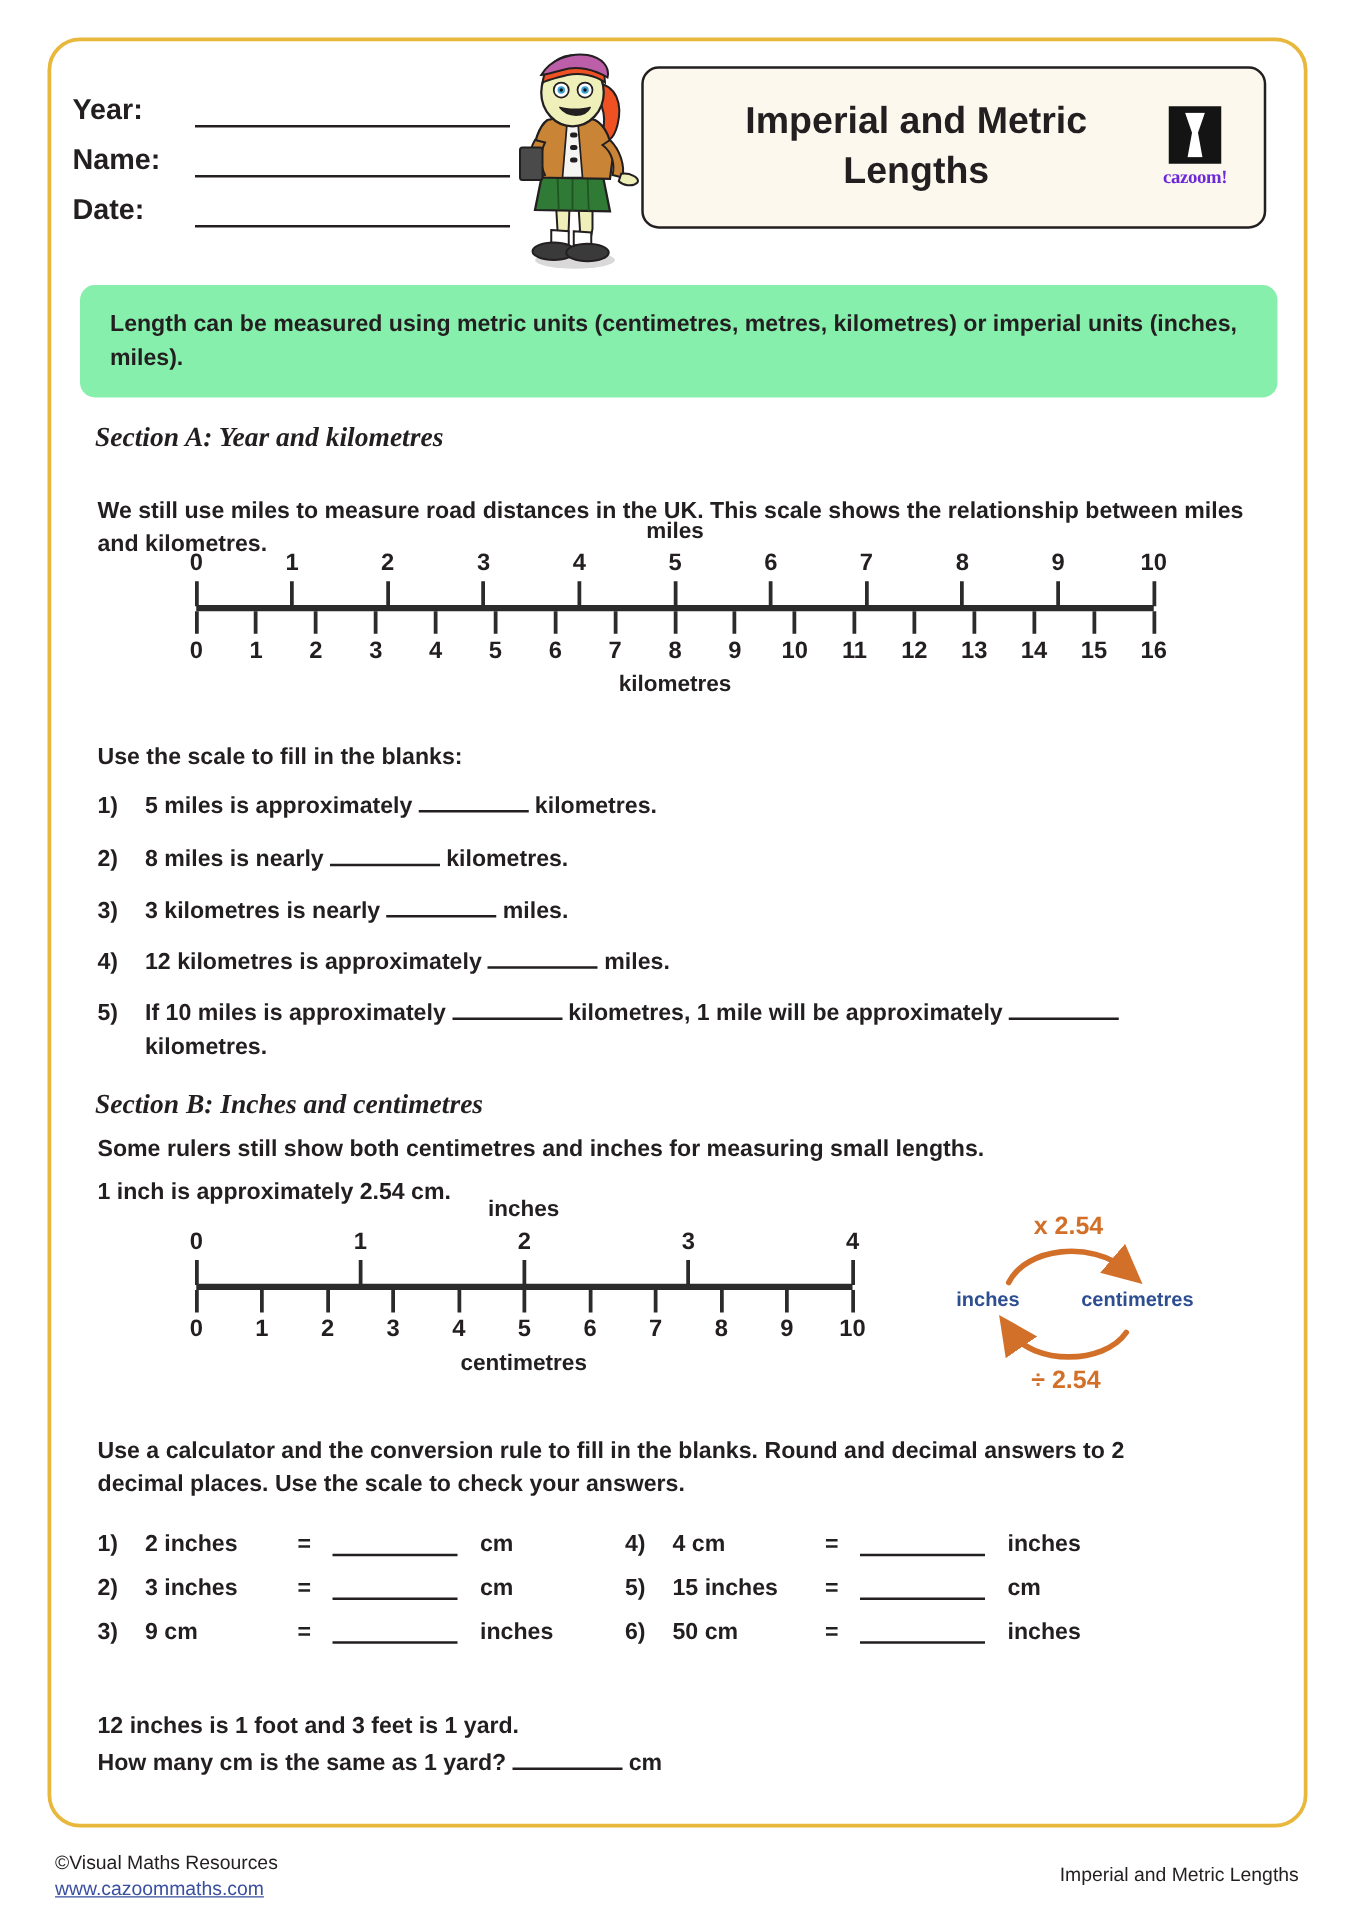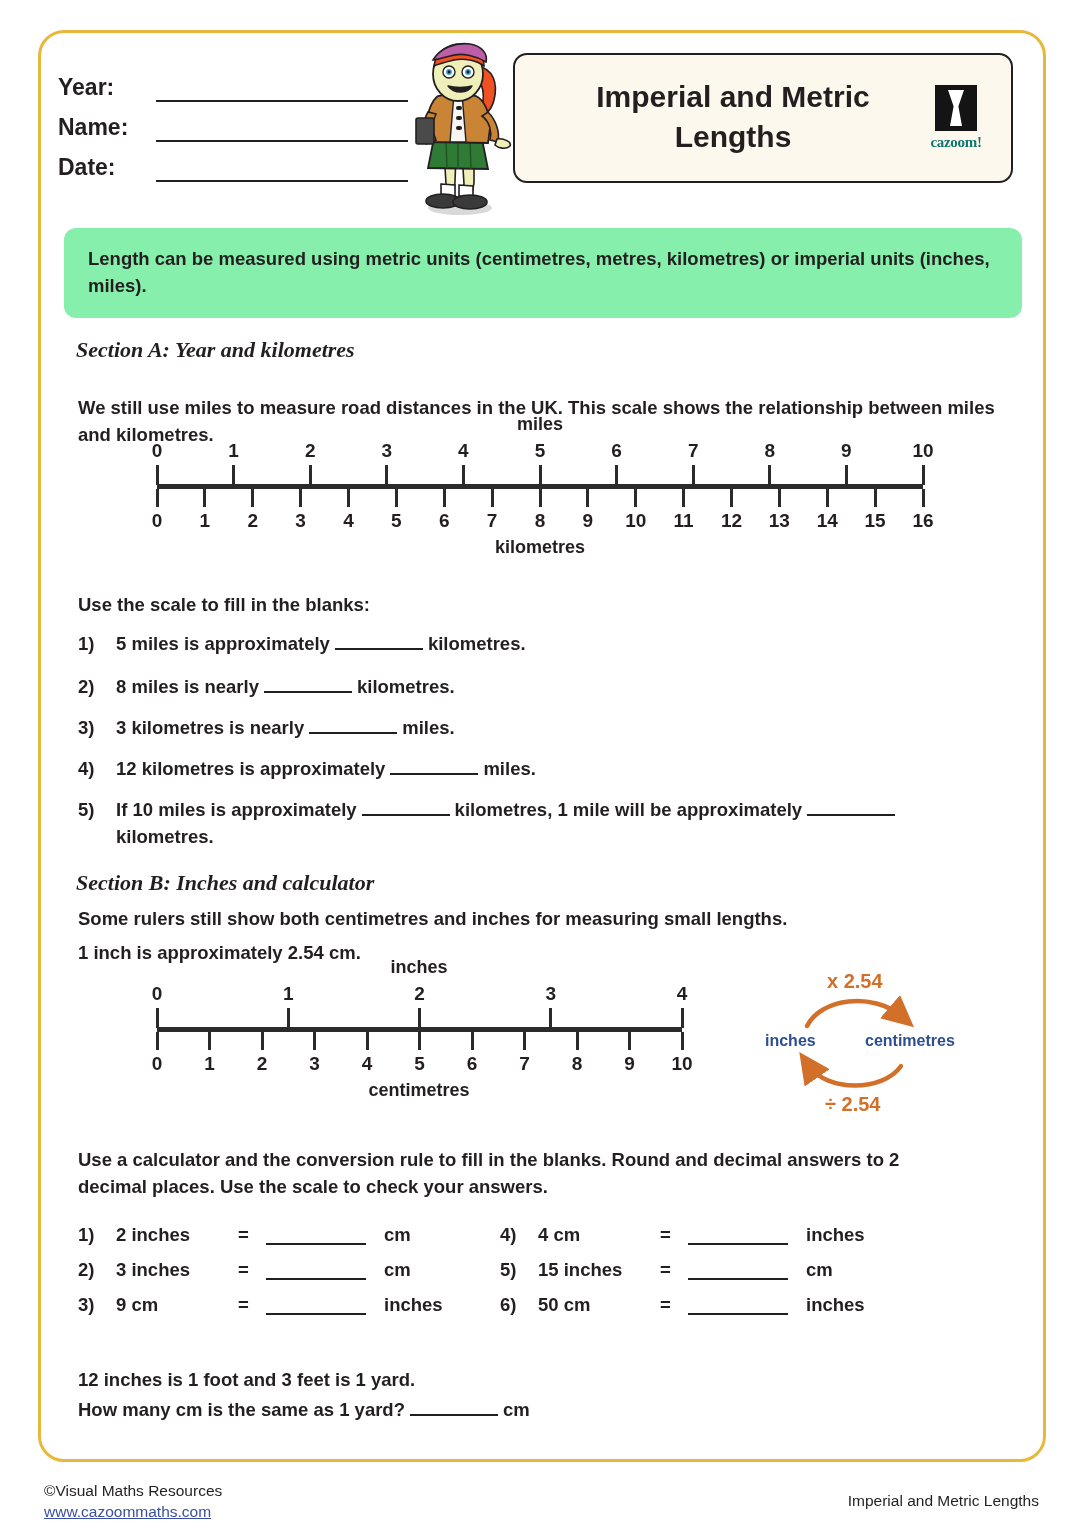--- a/index.html
+++ b/index.html
@@ -113,21 +113,21 @@
     height: 36px;
     background: #ffffff;
     clip-path: polygon(10% 0%, 90% 0%, 62% 45%, 80% 100%, 20% 100%, 38% 45%);
   }
   .logo-word {
     font-family: "Liberation Serif", serif;
     font-weight: bold;
     font-size: 15px;
     letter-spacing: -0.3px;
     margin-top: 3px;
-    color: #0f766e;
+    color: #6d28d9;
   }
 
   
   .intro-banner {
     position: absolute;
     left: 64px;
     top: 228px;
     width: 958px;
     padding: 17px 22px 19px 24px;
     background: #86efac;
@@ -448,21 +448,21 @@
 
   <div class="q" style="left:78px; top:755px;">
     <span class="q-num">4)</span><span>12 kilometres is approximately</span><span class="blank"></span><span>miles.</span>
   </div>
 
   <div class="q" style="left:78px; top:796px;">
     <span class="q-num">5)</span><span>If 10 miles is approximately</span><span class="blank"></span><span>kilometres, 1 mile will be approximately</span><span class="blank"></span>
   </div>
   <div class="q" style="left:116px; top:823px;">kilometres.</div>
 
-  <div class="sec-head" style="left:76px; top:870px;">Section B: Inches and calculator</div>
+  <div class="sec-head" style="left:76px; top:870px;">Section B: Inches and centimetres</div>
   <div class="body-text" style="left:78px; top:905px; width:940px;">Some rulers still show both centimetres and inches for measuring small lengths.</div>
   <div class="body-text" style="left:78px; top:939px; width:940px;">1 inch is approximately 2.54 cm.</div>
 
   <div class="scale" id="scale-inches" style="left:157px; top:983px; width:525px; height:120px;">
     <div class="axis" style="left:0; width:525px;"></div>
     <div class="scale-title-top" style="left:262px;">inches</div>
     <div class="scale-title-bottom" style="left:262px;">centimetres</div>
   <div class="tick-down" style="left: -1.5px;"></div>
       <div class="lab-down" style="left: 0px;">0</div>
       <div class="tick-down" style="left: 51px;"></div>

